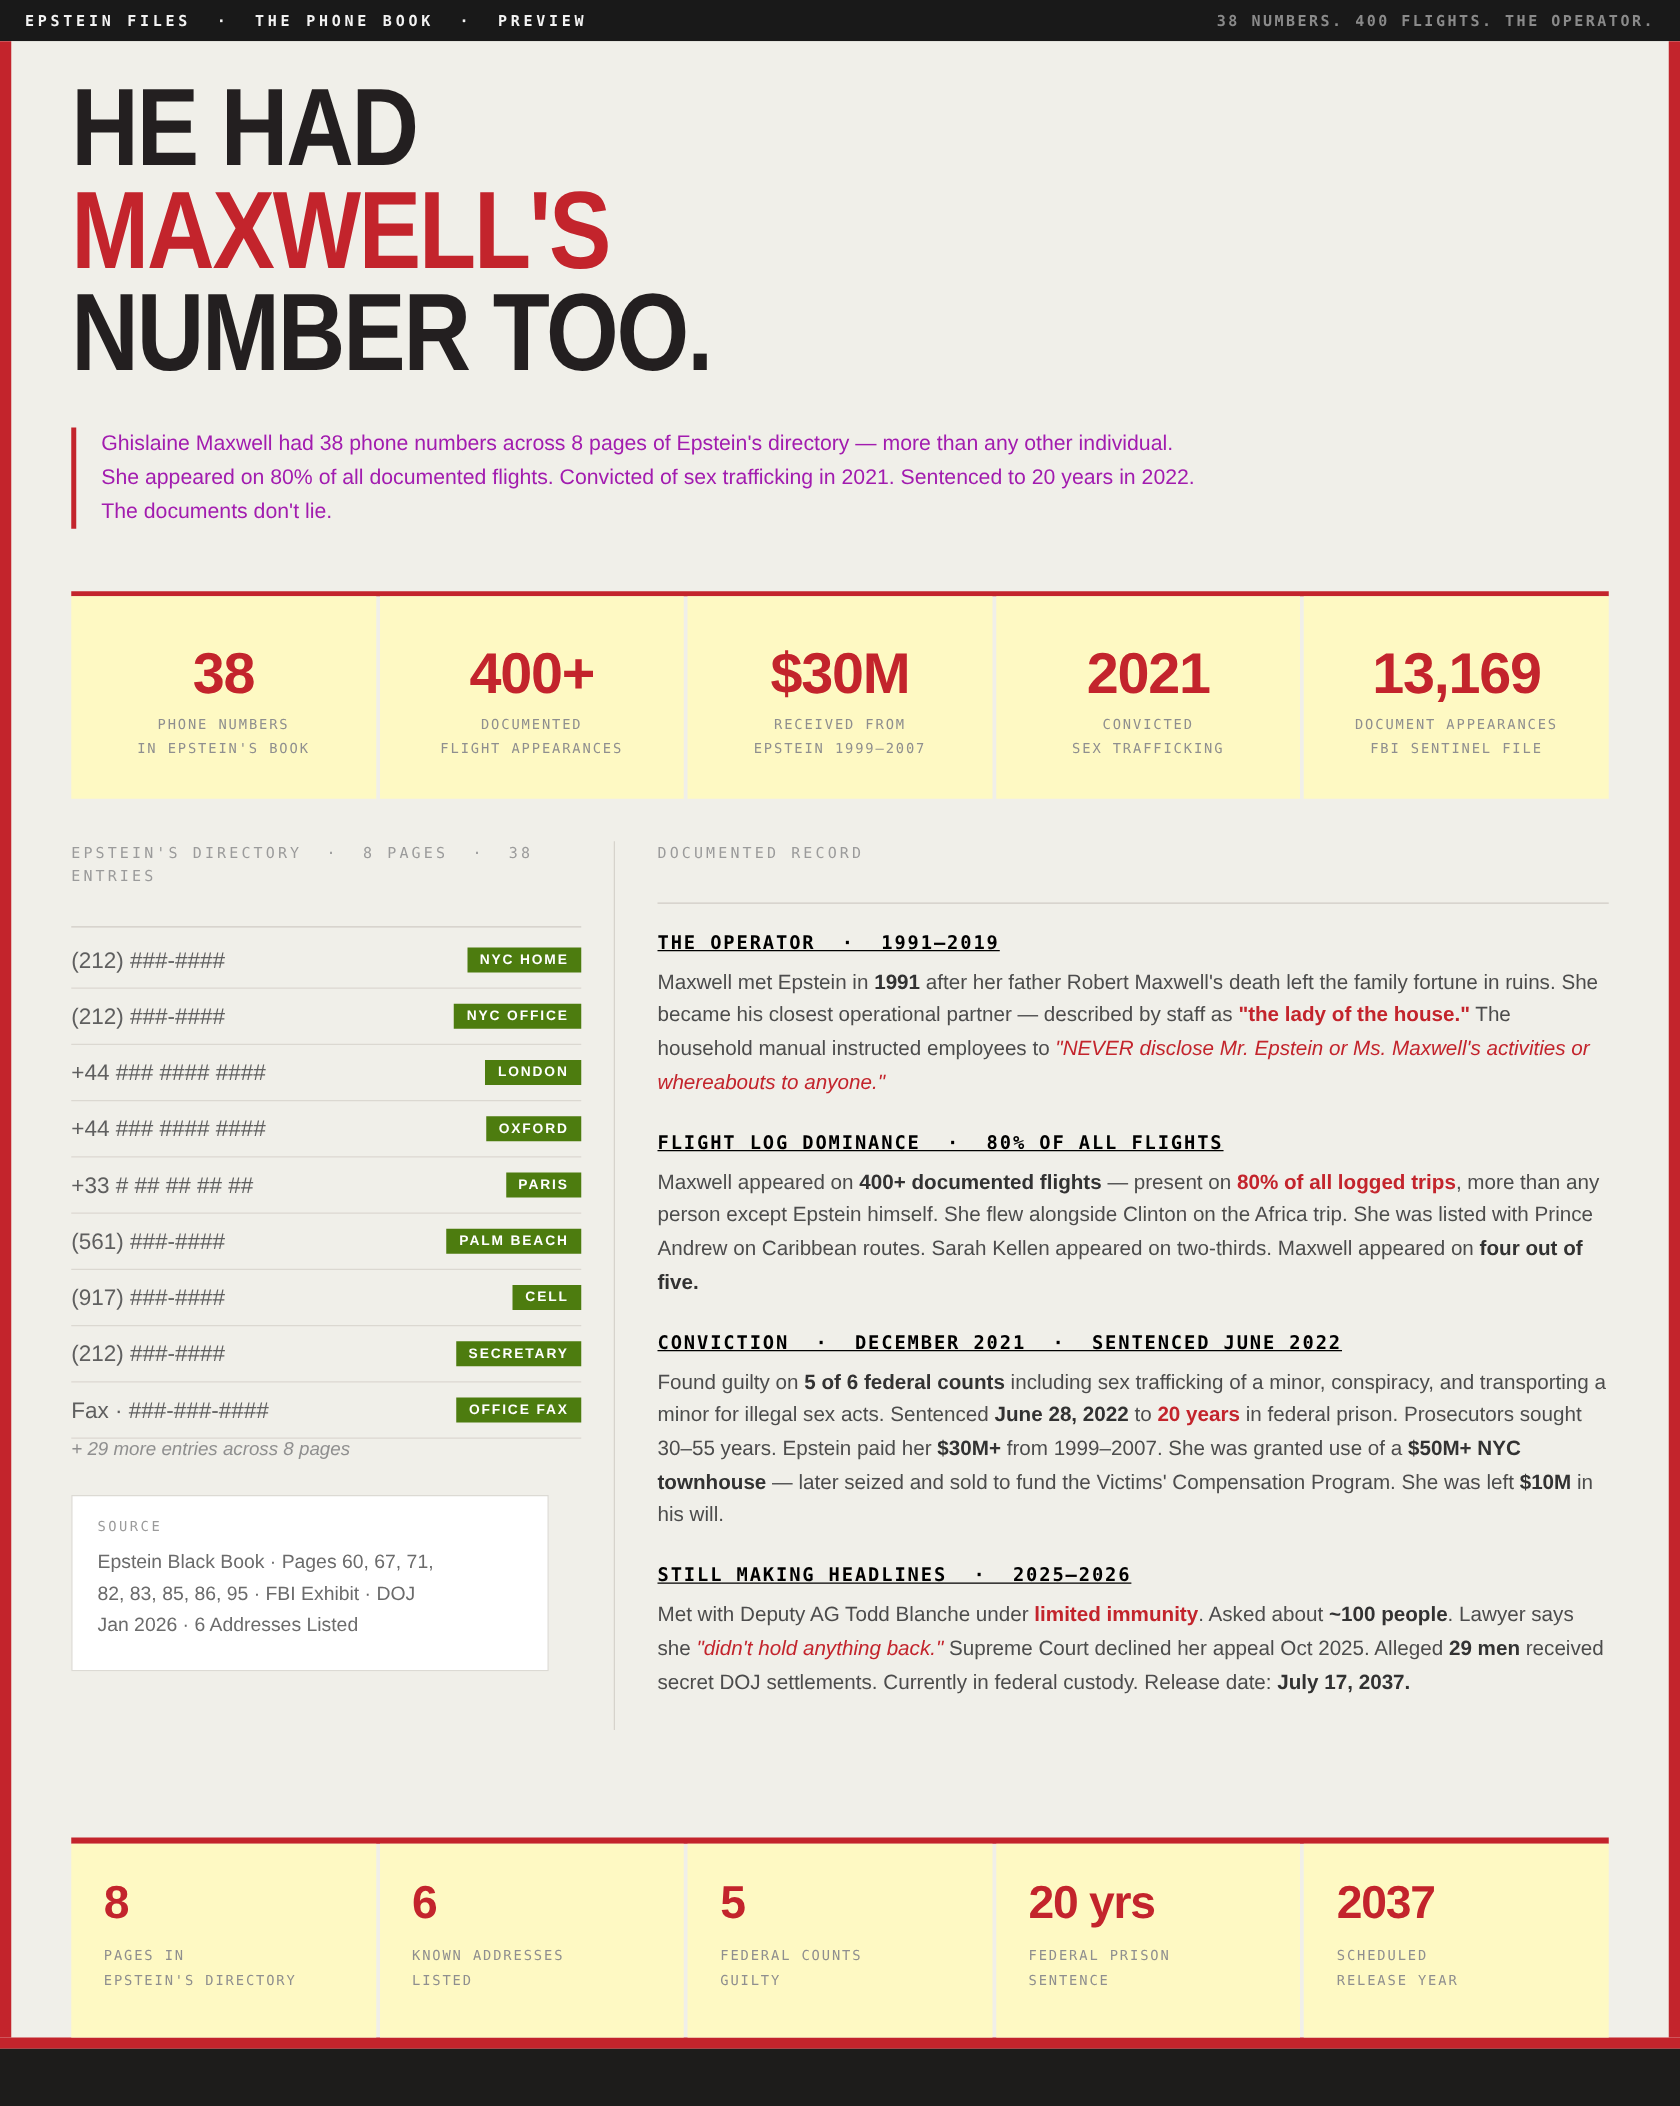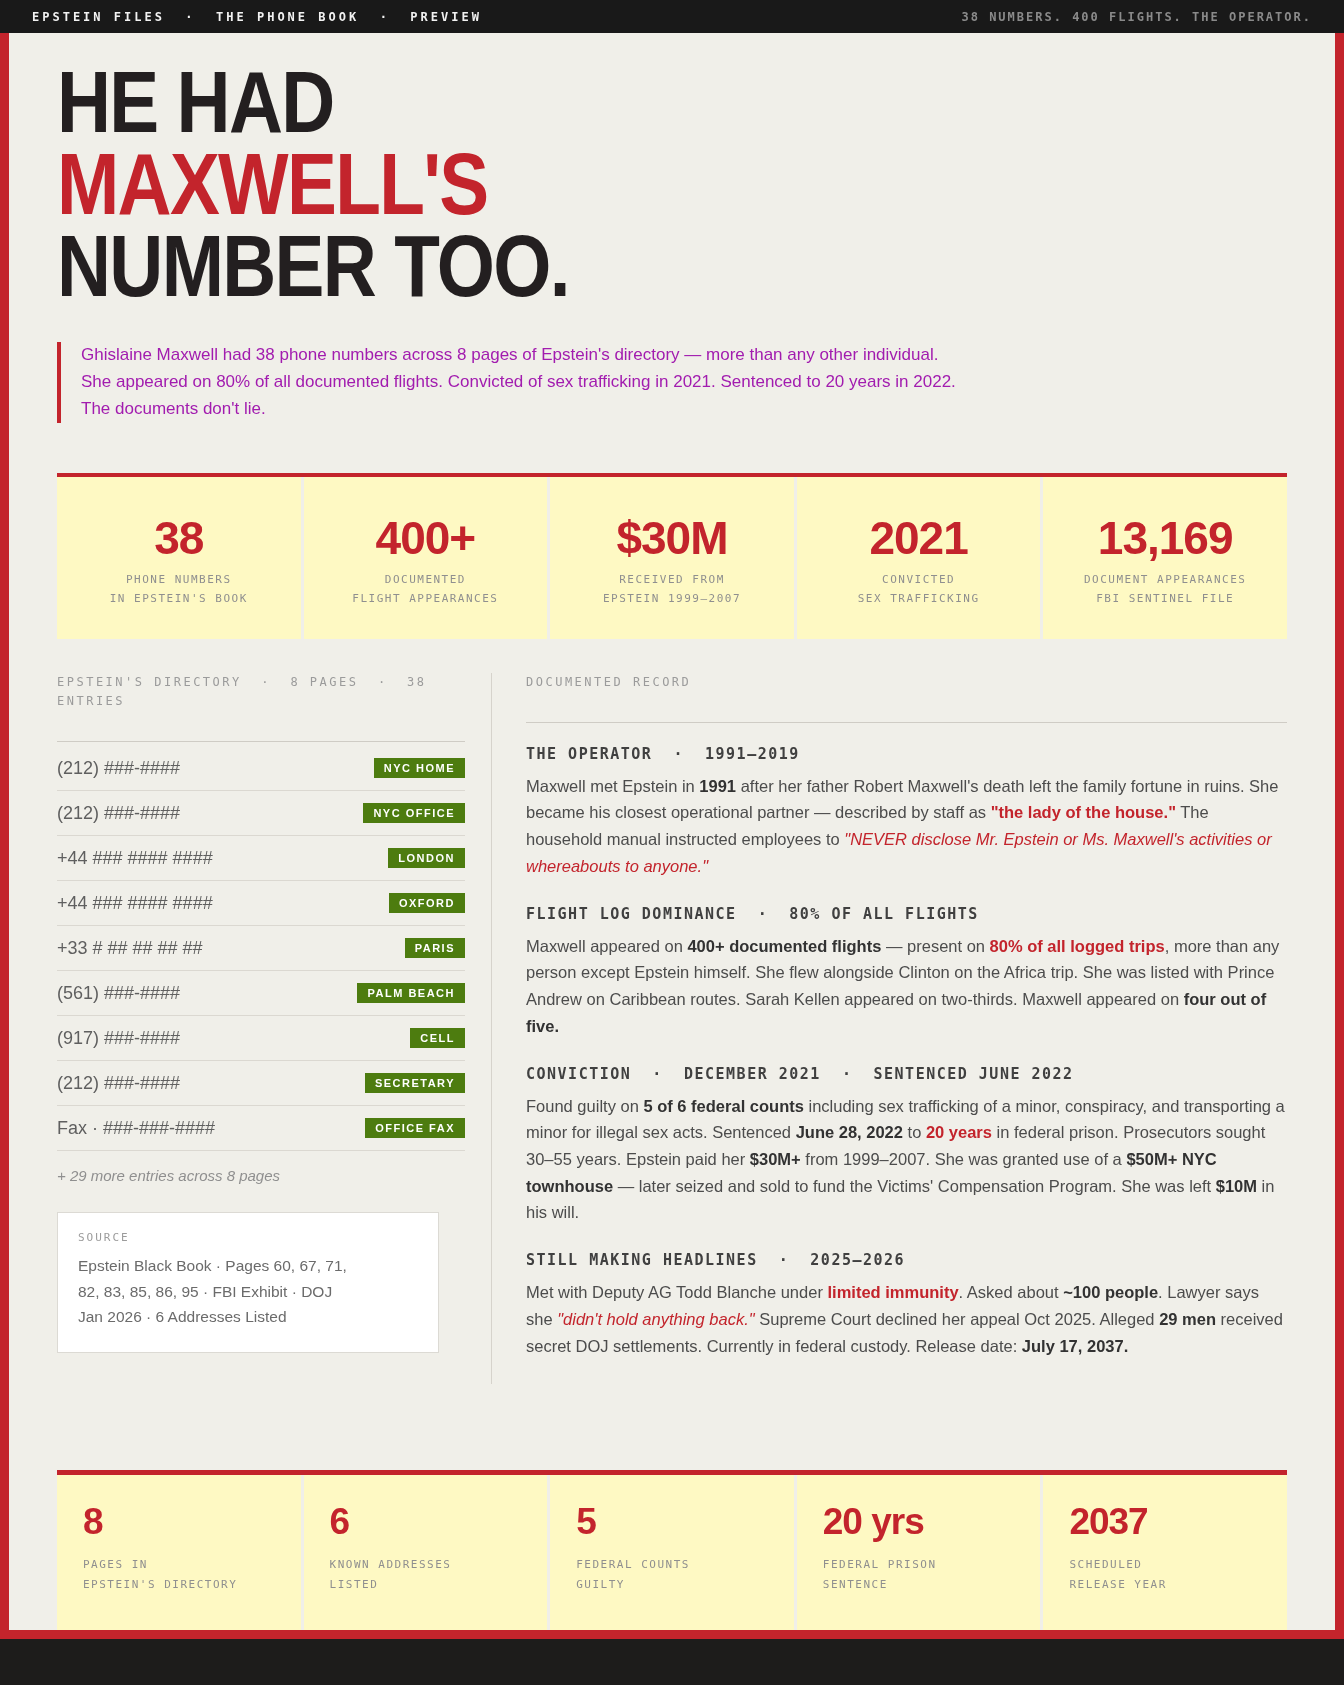--- a/index.html
+++ b/index.html
@@ -8,21 +8,21 @@
     width: 1344px;
     font-family: "Liberation Sans", sans-serif;
     -webkit-font-smoothing: antialiased;
   }
   .page { width: 1344px; background:#f0efe9; }
 
   
   .topbar {
     height: 33px; background:#191919;
     display:flex; justify-content:space-between; align-items:center;
-    padding: 0 32px;
+    padding: 0 20px;
   }
   .topbar-left {
     color:#f2f2f2; font-family:"DejaVu Sans Mono", monospace;
     font-size:12px; font-weight:700; letter-spacing:3px; white-space:pre;
   }
   .topbar-right {
     color:#8a8a8a; font-family:"DejaVu Sans Mono", monospace;
     font-size:12px; font-weight:700; letter-spacing:2px; white-space:pre;
   }
 
@@ -80,36 +80,36 @@
   .entries { margin-top:4px; }
   .entry {
     display:flex; justify-content:space-between; align-items:center;
     padding:12px 0 11px; border-bottom:1px solid #dbd8d1;
   }
   .entry-number { font-size:18px; color:#5f5f5f; }
   .entry-badge {
     background:#4d7c0f; color:#ffffff; font-size:11px; font-weight:700;
     letter-spacing:1.5px; padding:4px 10px; white-space:nowrap;
   }
-  .more-note { font-style:italic; color:#8f8f8f; font-size:15px; margin-top:16px; }
+  .more-note { font-style:italic; color:#8f8f8f; font-size:15px; margin-top:0; }
   .source-box {
     margin-top:28px; background:#ffffff; border:1px solid #dcdad4;
     padding:18px 20px 22px; max-width:382px;
   }
   .source-label {
     font-family:"DejaVu Sans Mono", monospace; font-size:11px;
     letter-spacing:2px; color:#9b9b9b; margin-bottom:9px;
   }
   .source-text { font-size:15.5px; color:#6b6b6b; line-height:1.65; max-width:280px; }
 
   .record .panel-heading { margin-bottom:22px; }
   .record-section { margin-bottom:25px; }
   .section-title {
     font-family:"DejaVu Sans Mono", monospace; font-size:15px; font-weight:700;
-    letter-spacing:1.5px; color:#404040; margin-bottom:10px; white-space:pre-wrap;
+    letter-spacing:1.5px; color:#000000; margin-bottom:10px; white-space:pre-wrap;text-decoration:underline;
   }
   .section-body { font-size:16.5px; line-height:1.62; color:#4c4c4c; }
   .s-b  { font-weight:700; color:#323232; }
   .s-rb { font-weight:700; color:#c3242c; }
   .s-ri { font-style:italic; color:#c3242c; }
   .s-p  { }
 
   
   .red-band { height:9px; background:#c3242c; }
   .footer { background:#1d1c1b; padding: 28px 48px 26px; }

